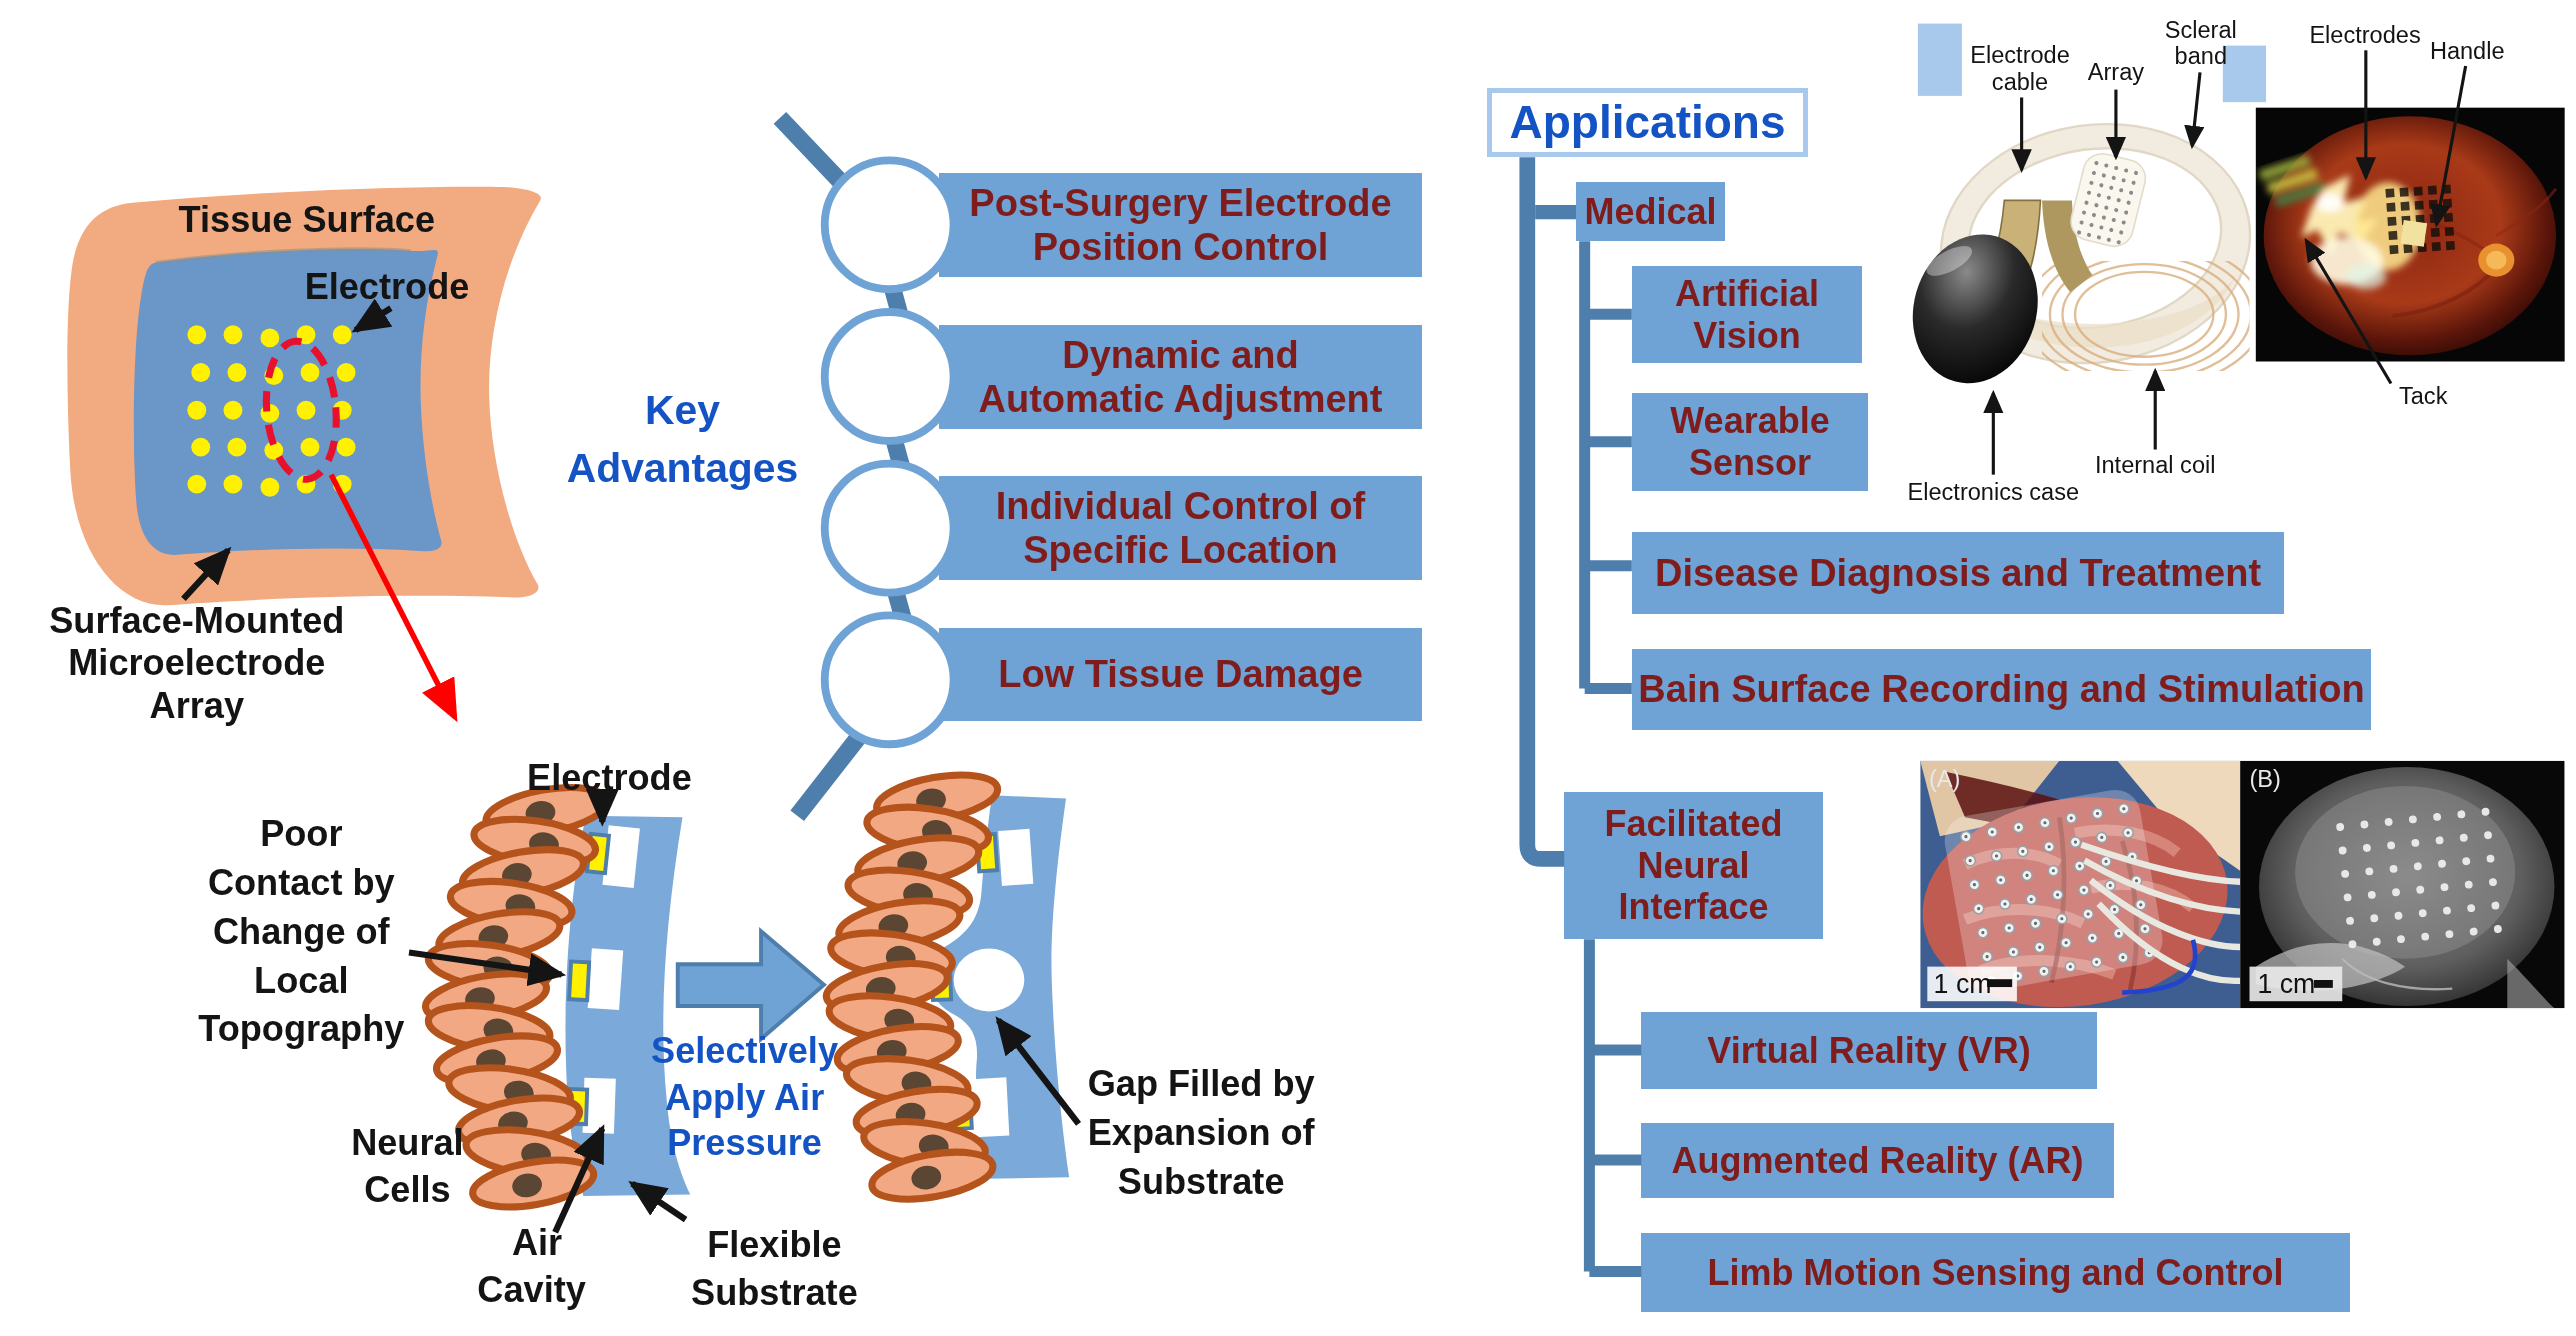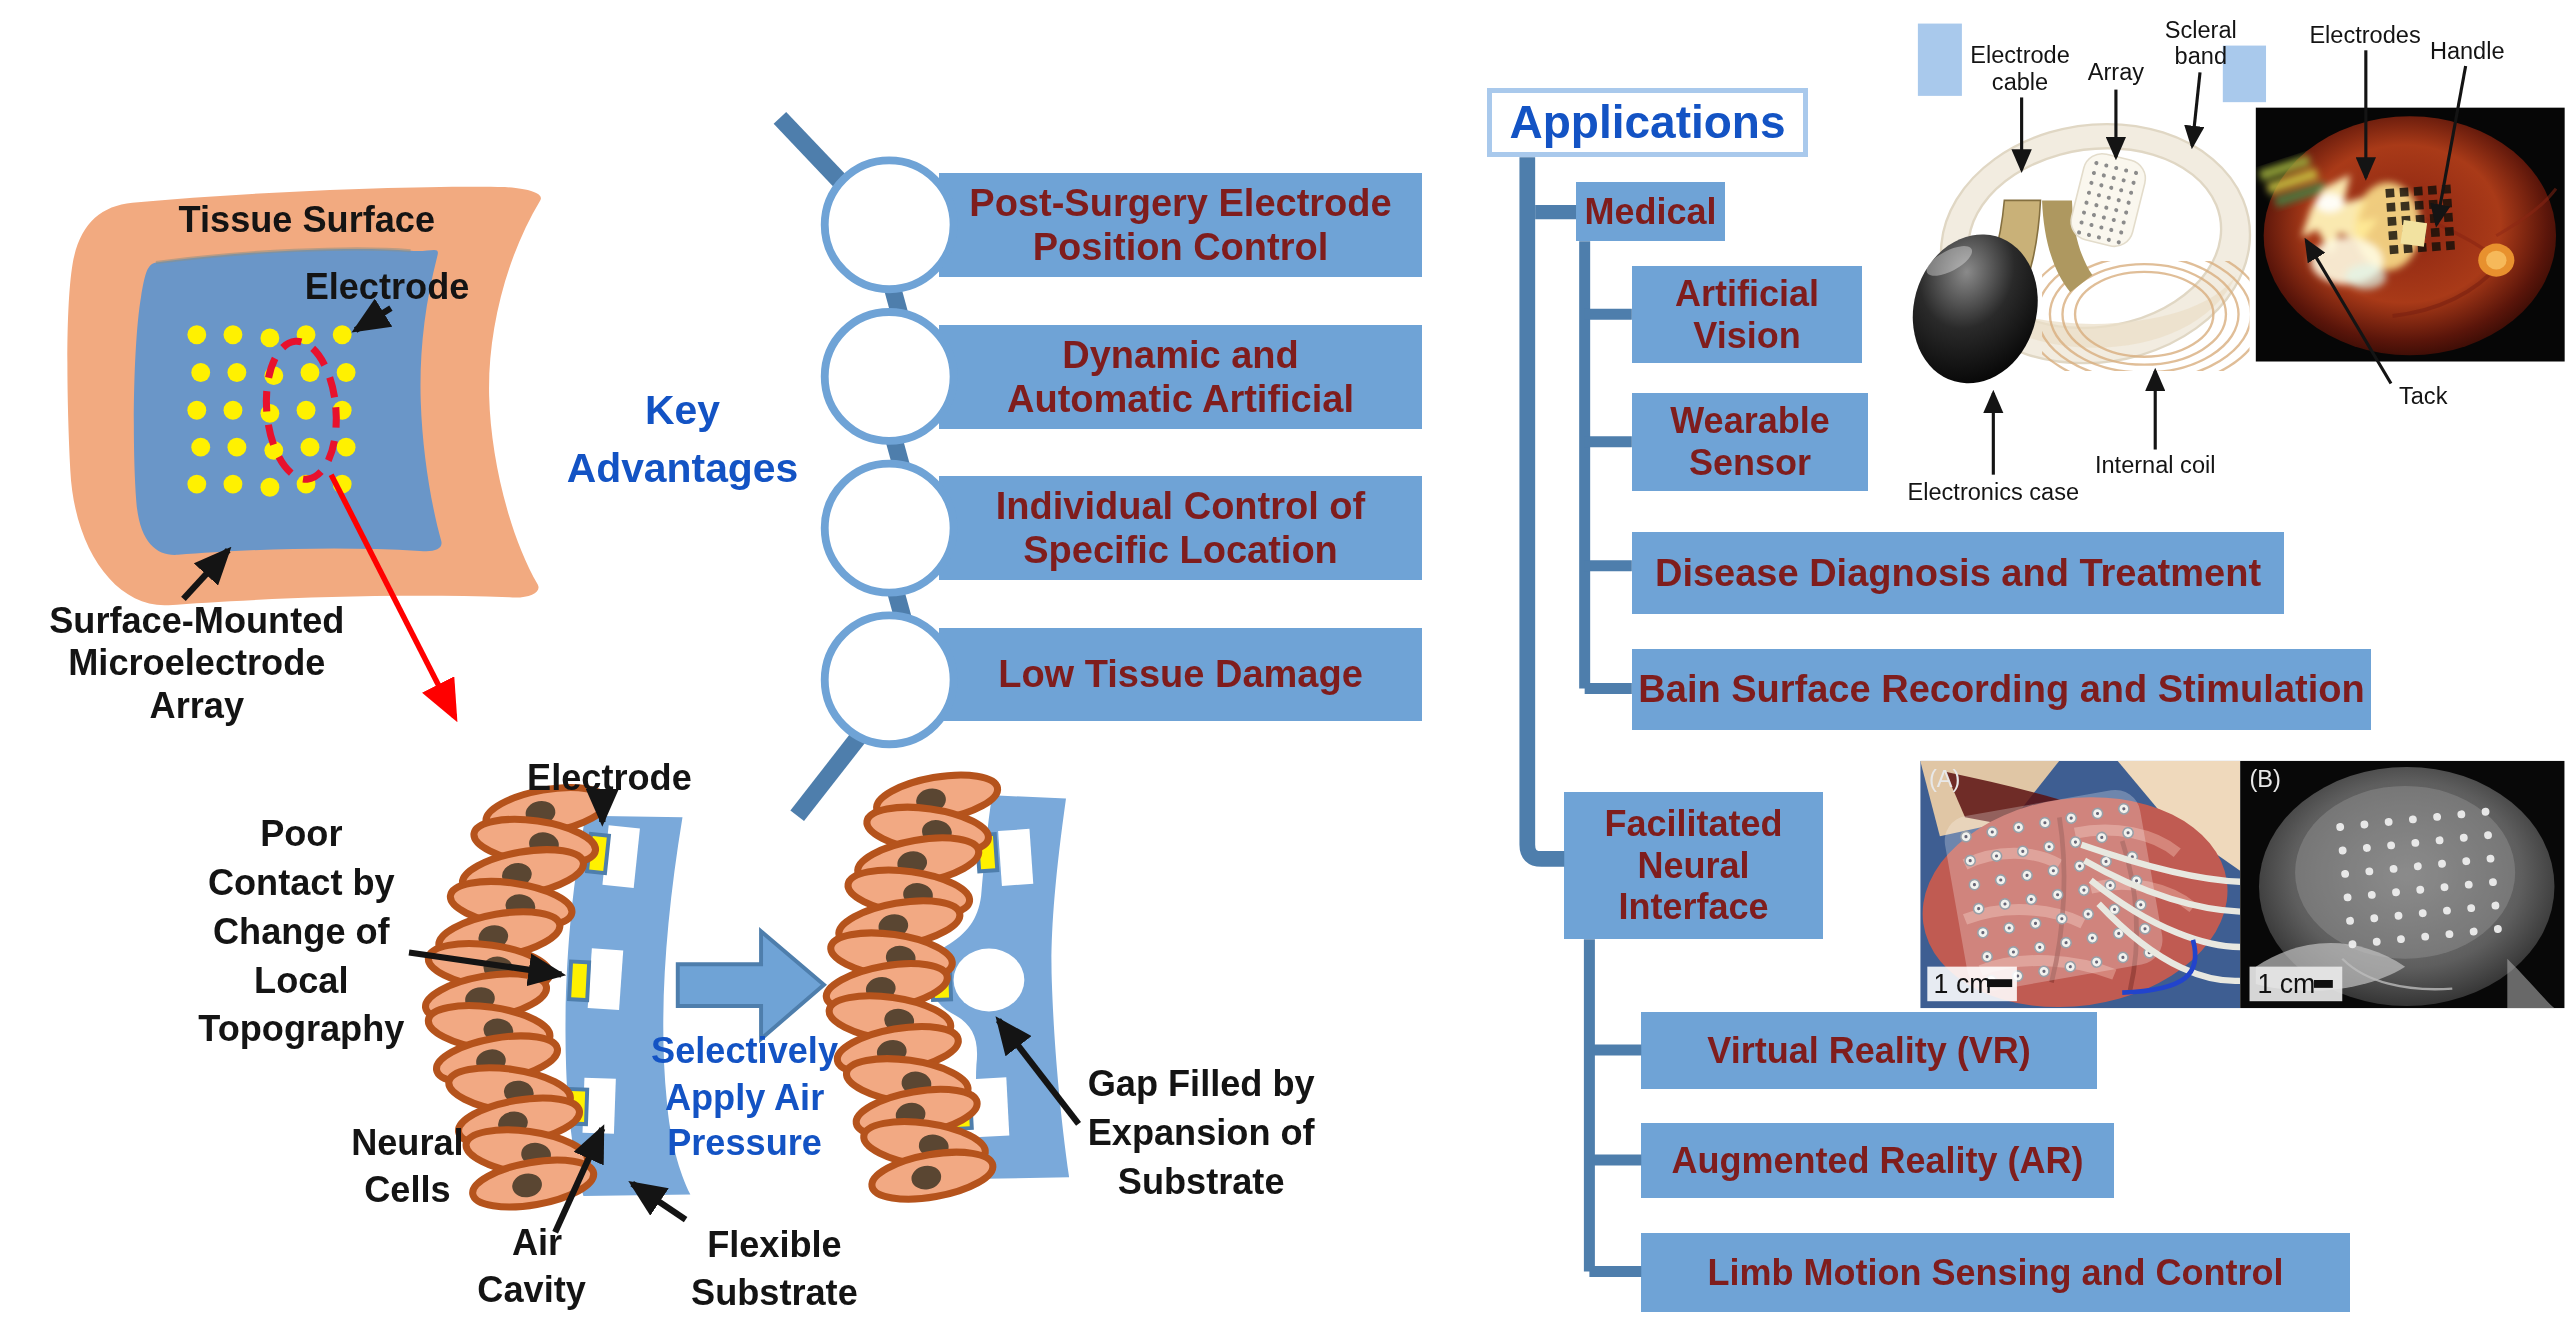--- a/index.html
+++ b/index.html
@@ -35,21 +35,21 @@
 <body>
 
 <div class="stage">
 
   <div class="box blue fs48" style="left:939px;top:173px;width:483px;height:104px">
     <div class="ln">Post-Surgery Electrode</div>
     <div class="ln">Position Control</div>
   </div>
   <div class="box blue fs48" style="left:939px;top:325px;width:483px;height:104px">
     <div class="ln">Dynamic and</div>
-    <div class="ln">Automatic Artificial</div>
+    <div class="ln">Automatic Adjustment</div>
   </div>
   <div class="box blue fs48" style="left:939px;top:476px;width:483px;height:104px">
     <div class="ln">Individual Control of</div>
     <div class="ln">Specific Location</div>
   </div>
   <div class="box blue fs48" style="left:939px;top:628px;width:483px;height:93px">
     <div class="ln">Low Tissue Damage</div>
 
   </div>
 

